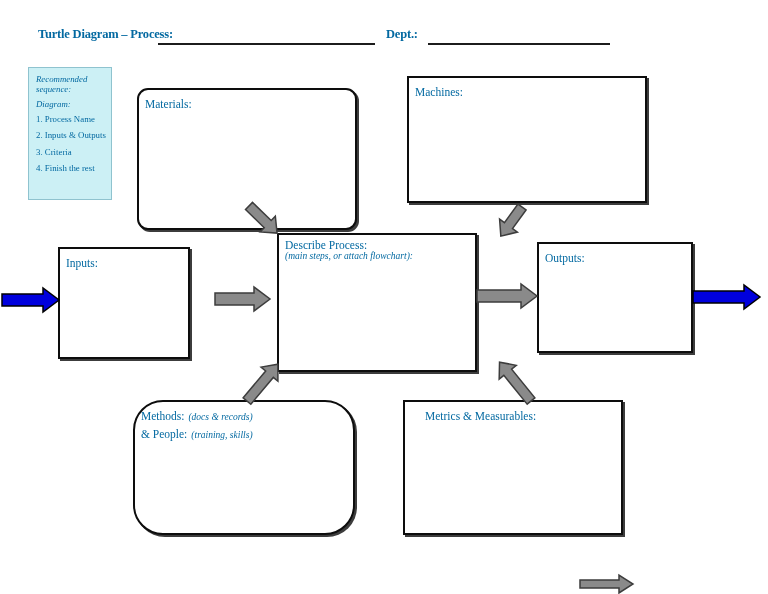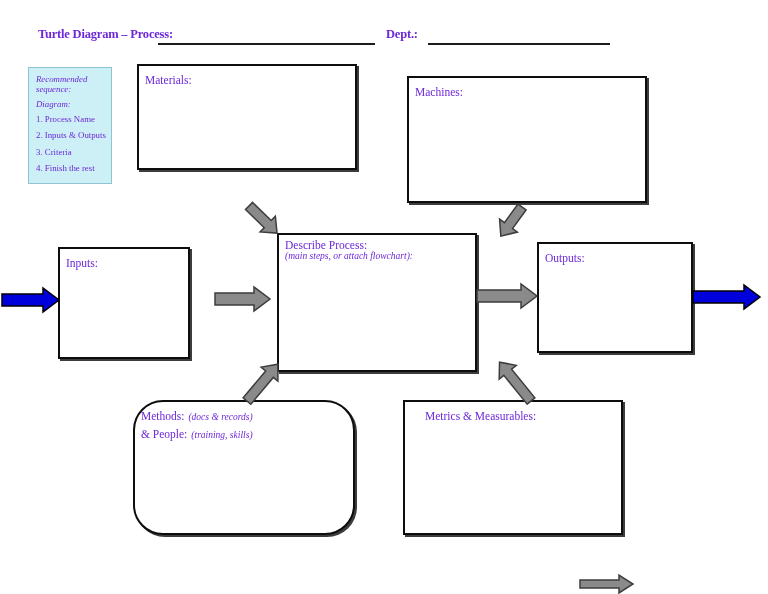--- a/index.html
+++ b/index.html
@@ -1,49 +1,49 @@
 <!DOCTYPE html>
 <html style="--arrow-blue: #0000dd; --arrow-gray: #8a8a8a; --note-bg: #ccf0f5; --note-border: #8fc3cf;"><head>
 <meta charset="utf-8">
 <style>
   * { margin:0; padding:0; box-sizing:border-box; }
   html,body { background:#ffffff; }
   .canvas {
     position:relative; width:768px; height:594px; background:#ffffff;
-    font-family:"Liberation Serif", serif; color:#6d28d9; overflow:hidden;
+    font-family:"Liberation Serif", serif; color:#0369a1; overflow:hidden;
   }
   
   .page-title {
     position:absolute; left:38px; top:27px;
     font-size:12.5px; font-weight:bold; letter-spacing:-0.2px; white-space:nowrap;
   }
   .dept-label {
     position:absolute; left:386px; top:27px;
     font-size:12.5px; font-weight:bold; letter-spacing:-0.2px; white-space:nowrap;
   }
   .fill-line { position:absolute; border-top:2px solid #1c1c1c; height:0; }
   .fill-line.l1 { left:158px; top:43px; width:217px; }
   .fill-line.l2 { left:428px; top:43px; width:182px; }
   
   .note-box {
-    position:absolute; left:28px; top:67px; width:84px; height:117px;
+    position:absolute; left:28px; top:67px; width:84px; height:133px;
     background:var(--note-bg,#ccf0f5); border:1px solid var(--note-border,#8fc3cf);
     padding:6px 5px 4px 7px; font-size:8.8px; line-height:1.15;
   }
   .note-line { margin-bottom:5px; }
   .note-line.it { font-style:italic; }
   .note-step { margin-bottom:6px; }
   
   .tbox {
     position:absolute; background:#ffffff; border:2px solid #0d0d0d;
     box-shadow:2px 2px 0 #3c3c3c; padding:4px 6px;
   }
   .tbox .lbl { font-size:11.5px; }
   .tbox .note { font-size:9.5px; font-style:italic; }
-  .box-materials { left:137px; top:64px;  width:220px; height:106px; }
+  .box-materials { left:137px; top:88px;  width:220px; height:142px;border-radius:11px; }
   .box-machines  { left:407px; top:76px;  width:240px; height:127px; }
   .box-inputs    { left:58px;  top:247px; width:132px; height:112px; }
   .box-process   { left:277px; top:233px; width:200px; height:139px; }
   .box-outputs   { left:537px; top:242px; width:156px; height:111px; }
   .box-methods   { left:133px; top:400px; width:222px; height:135px;border-radius:30px; }
   .box-metrics   { left:403px; top:400px; width:220px; height:135px;padding-left:20px; }
   .row2 { }
   
   .arrow { position:absolute; }
   .arrow svg { display:block; overflow:visible; }

